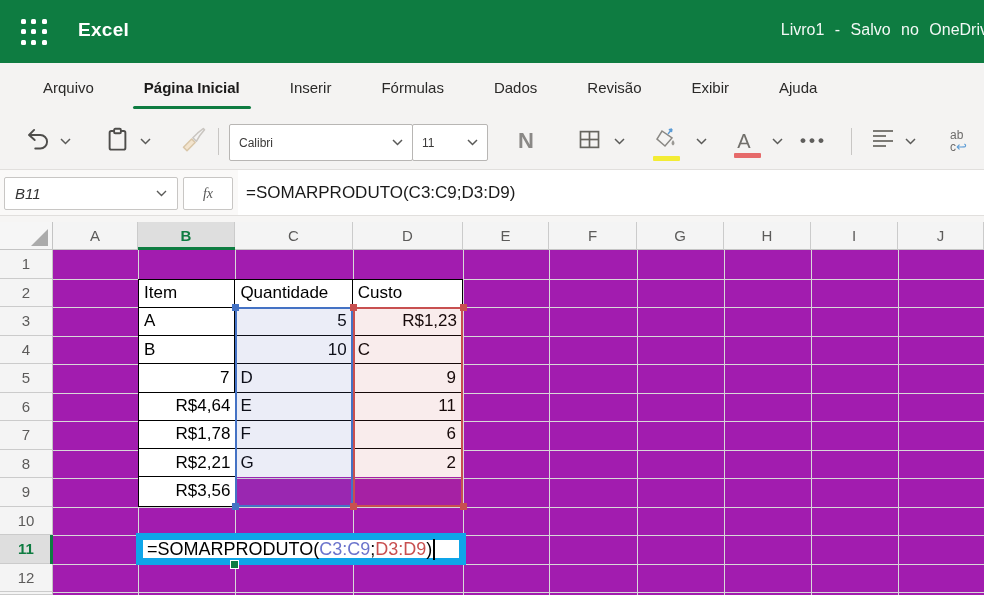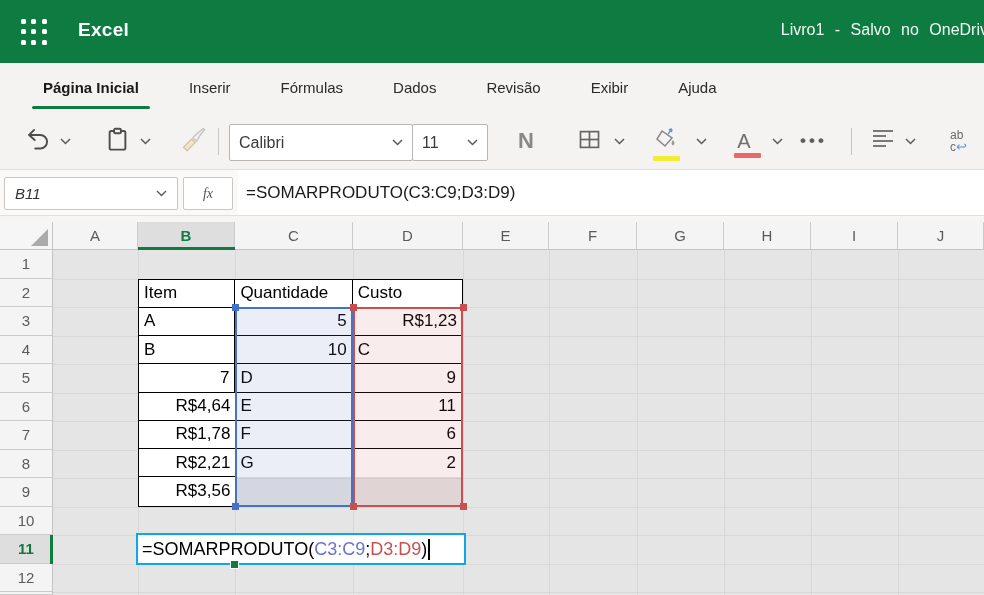--- a/index.html
+++ b/index.html
@@ -1,17 +1,17 @@
 <!DOCTYPE html>
 <html><head>
 <meta charset="utf-8">
 <style>
   html,body{margin:0;padding:0;background:#fff;}
   #app{position:relative;width:984px;height:595px;overflow:hidden;
-       font-family:"Liberation Sans",sans-serif;background:#e5e5e5;-webkit-font-smoothing:antialiased;}
+       font-family:"Liberation Sans",sans-serif;background:#a21caf;-webkit-font-smoothing:antialiased;}
 
   
   .topbar{position:absolute;left:0;top:0;width:984px;height:63px;background:#0E7C41;}
   .waffle{position:absolute;left:21px;top:19px;width:26px;height:26px;display:grid;
           grid-template-columns:repeat(3,1fr);grid-template-rows:repeat(3,1fr);gap:5px;cursor:pointer;}
   .waffle span{width:5px;height:5px;background:#fff;border-radius:1.5px;}
   .app-title{position:absolute;left:78px;top:19px;color:#fff;font-size:19px;font-weight:600;letter-spacing:.3px;}
   .doc-title{position:absolute;right:-4px;top:21px;color:rgba(255,255,255,.95);font-size:16px;
              white-space:nowrap;word-spacing:6px;}
 
@@ -26,21 +26,21 @@
                      background:#0E7C41;border-radius:2px;}
 
   
   .toolbar{position:absolute;left:0;top:112px;width:984px;height:58px;background:#F4F3F2;
            border-bottom:1px solid #E1DFDD;box-sizing:border-box;}
   .tbtn{position:absolute;top:0;height:58px;display:flex;align-items:center;cursor:pointer;color:#4e4d4b;}
   .chev{display:inline-block;}
   .vdiv{position:absolute;top:16px;width:1px;height:27px;background:#C8C6C4;}
   .combo{position:absolute;top:12px;height:37px;background:#fff;border:1px solid #B8B6B4;border-radius:2px;
          display:flex;align-items:center;box-sizing:border-box;cursor:pointer;}
-  .combo .cval{font-size:16px;color:#3b3a39;}
+  .combo .cval{font-size:12px;color:#3b3a39;}
   .bold-n{font-size:22px;font-weight:800;color:#8a8886;}
   .more-dots{font-size:17px;letter-spacing:3px;color:#5f5e5c;font-weight:700;}
   .color-underbar{position:absolute;left:0;bottom:13px;height:5px;border-radius:1px;}
   .wrap-icn{font-size:12px;line-height:11px;color:#6d6c6b;text-align:left;}
   .wrap-icn .arr{color:#5B9BD5;font-size:13px;}
 
   
   .fbar{position:absolute;left:0;top:170px;width:984px;height:46px;background:#FAF9F8;
         border-bottom:1px solid #E1DFDD;box-sizing:border-box;}
   .namebox{position:absolute;left:4px;top:7px;width:174px;height:33px;background:#fff;
@@ -74,21 +74,21 @@
   .tbl{position:absolute;display:grid;border:1.5px solid #000;box-sizing:border-box;background:transparent;z-index:2;}
   .tcell{border-right:1.5px solid #000;border-bottom:1.5px solid #000;box-sizing:border-box;background:#fff;
          display:flex;align-items:center;font-size:17px;color:#000;cursor:cell;}
   .tcell.last-c{border-right:none;} .tcell.last-r{border-bottom:none;}
   .al{padding-left:5px;justify-content:flex-start;} .ar{padding-right:5px;justify-content:flex-end;}
 
   .range{position:absolute;box-sizing:border-box;z-index:3;}
   .handle{position:absolute;width:7px;height:7px;z-index:4;}
 
   .editbox{position:absolute;left:136px;top:533px;width:330px;height:32px;background:#fff;
-           border:2px solid #0ea5e9;box-sizing:border-box;display:flex;align-items:center;
+           border:7px solid #0ea5e9;box-sizing:border-box;display:flex;align-items:center;
            padding-left:4px;font-size:18px;z-index:5;cursor:text;white-space:nowrap;}
   .caret{display:inline-block;width:1.5px;height:21px;background:#000;margin-left:1px;}
   .fillhandle{position:absolute;left:230px;top:560px;width:7px;height:7px;background:#0E7C41;
               border:1px solid #fff;box-sizing:content-box;z-index:6;cursor:crosshair;}
 </style>
 </head>
 <body>
 
 <div id="app">
 
@@ -102,20 +102,21 @@
         <span></span>
         <span></span>
         <span></span>
         <span></span>
     </div>
     <div class="app-title">Excel</div>
     <div class="doc-title">Livro1 - Salvo no OneDriv</div>
   </div>
 
   <div class="tabsbar">
+    <div class="tab">Arquivo</div>
     <div class="tab active">Página Inicial</div>
     <div class="tab">Inserir</div>
     <div class="tab">Fórmulas</div>
     <div class="tab">Dados</div>
     <div class="tab">Revisão</div>
     <div class="tab">Exibir</div>
     <div class="tab">Ajuda</div>
   </div>
 
   <div class="toolbar">

